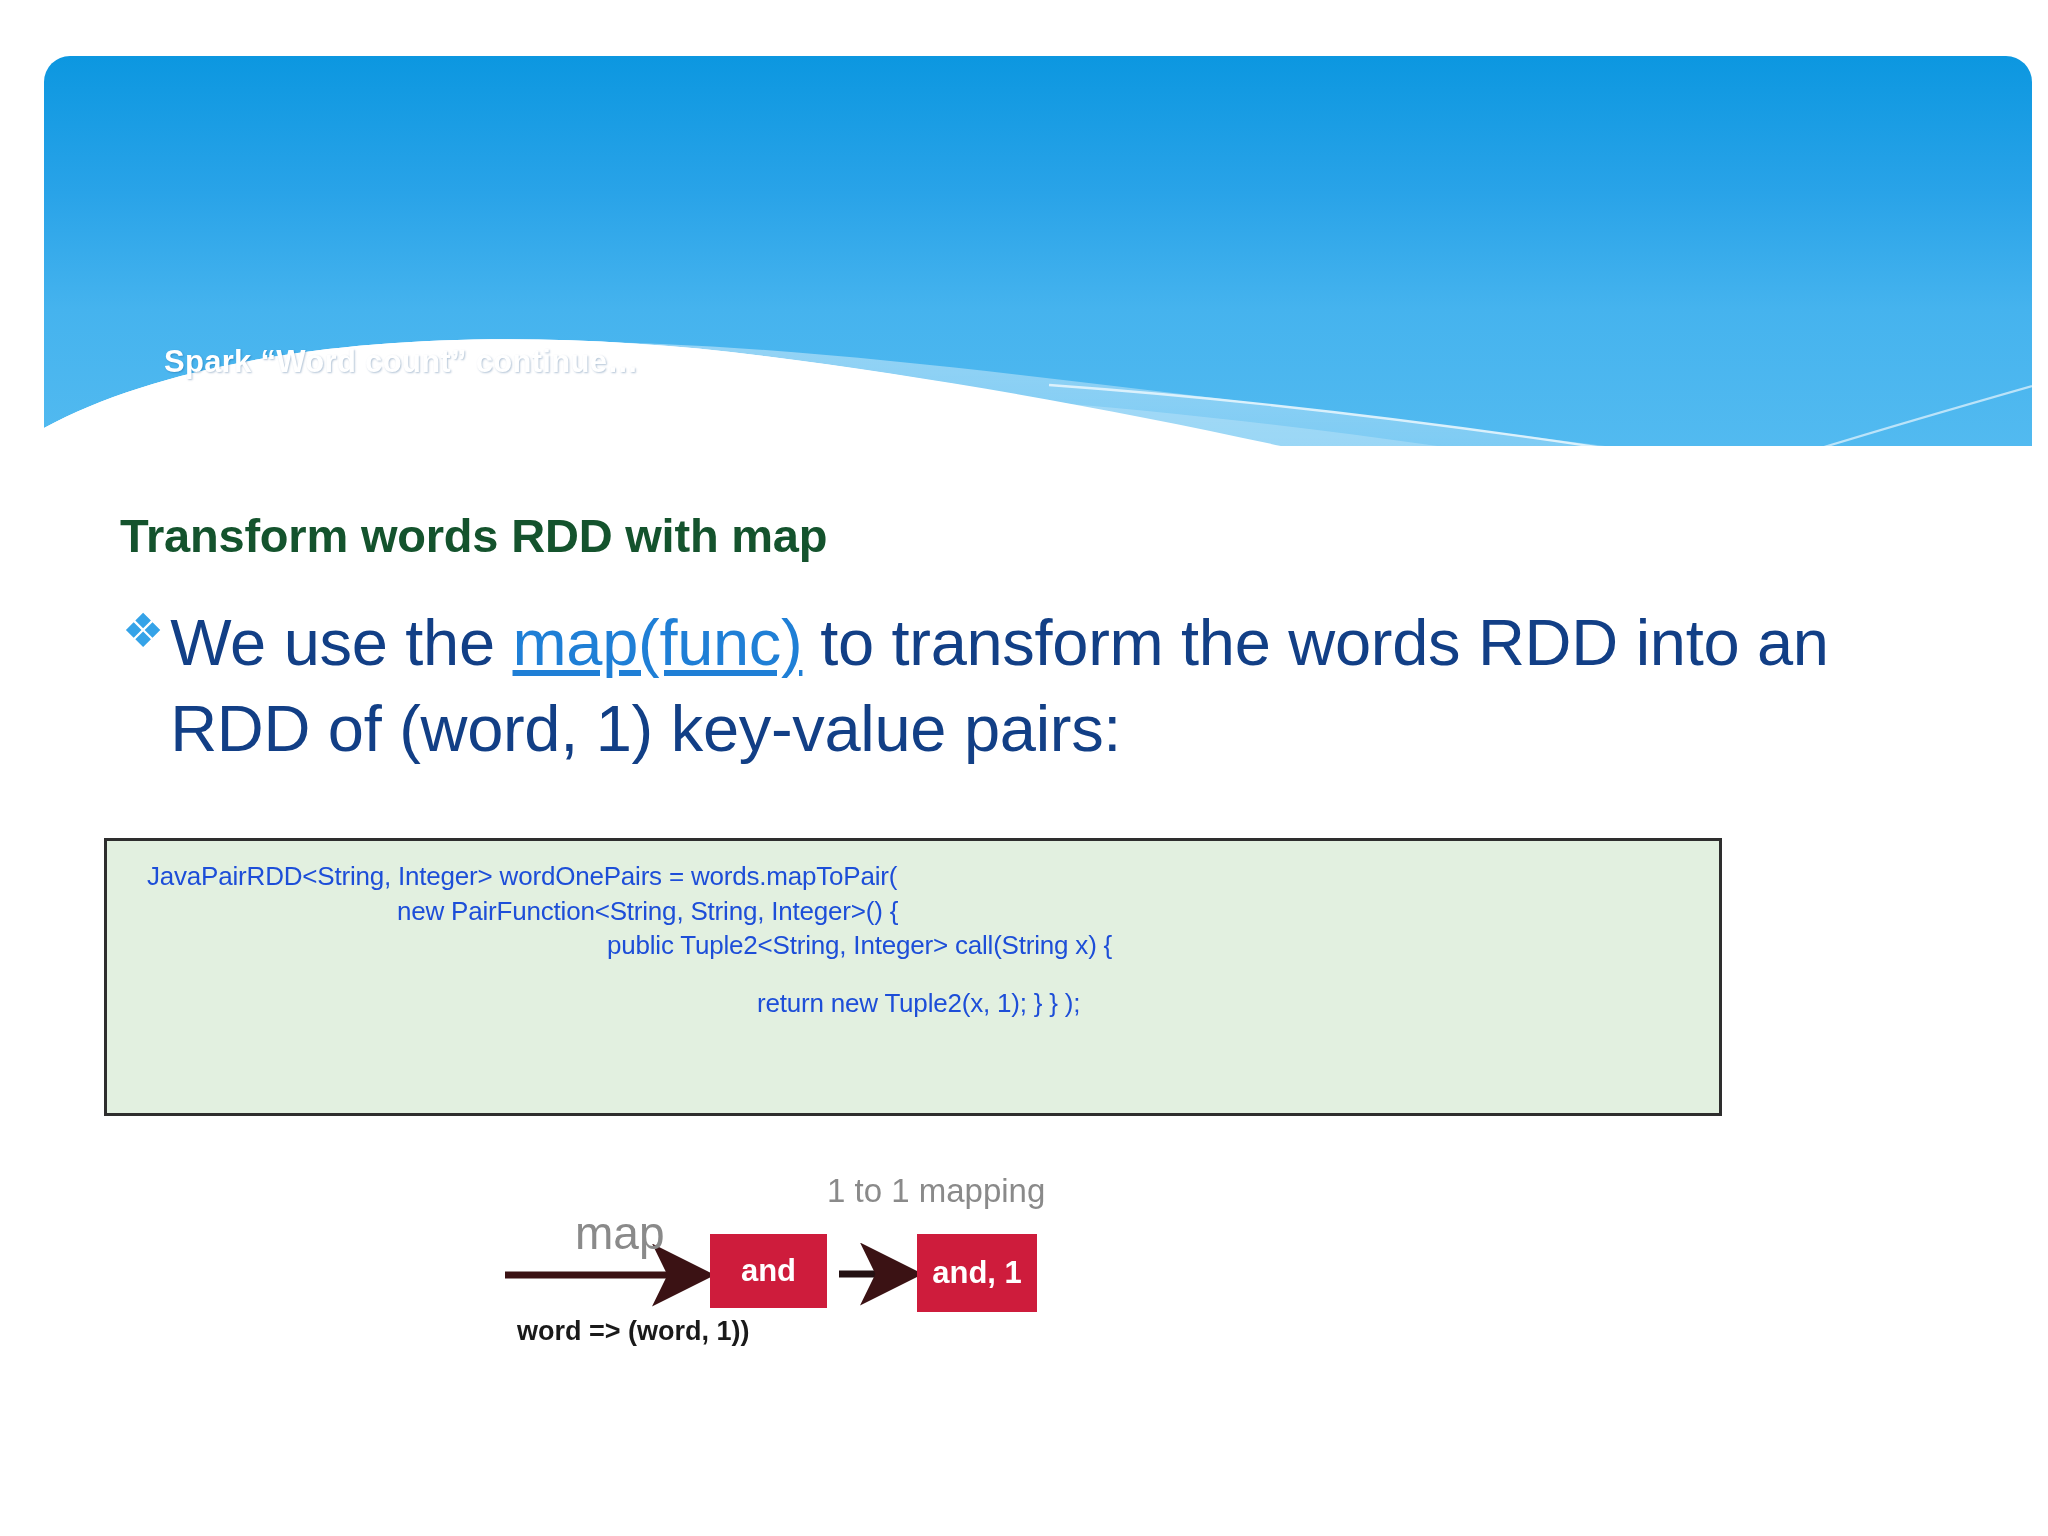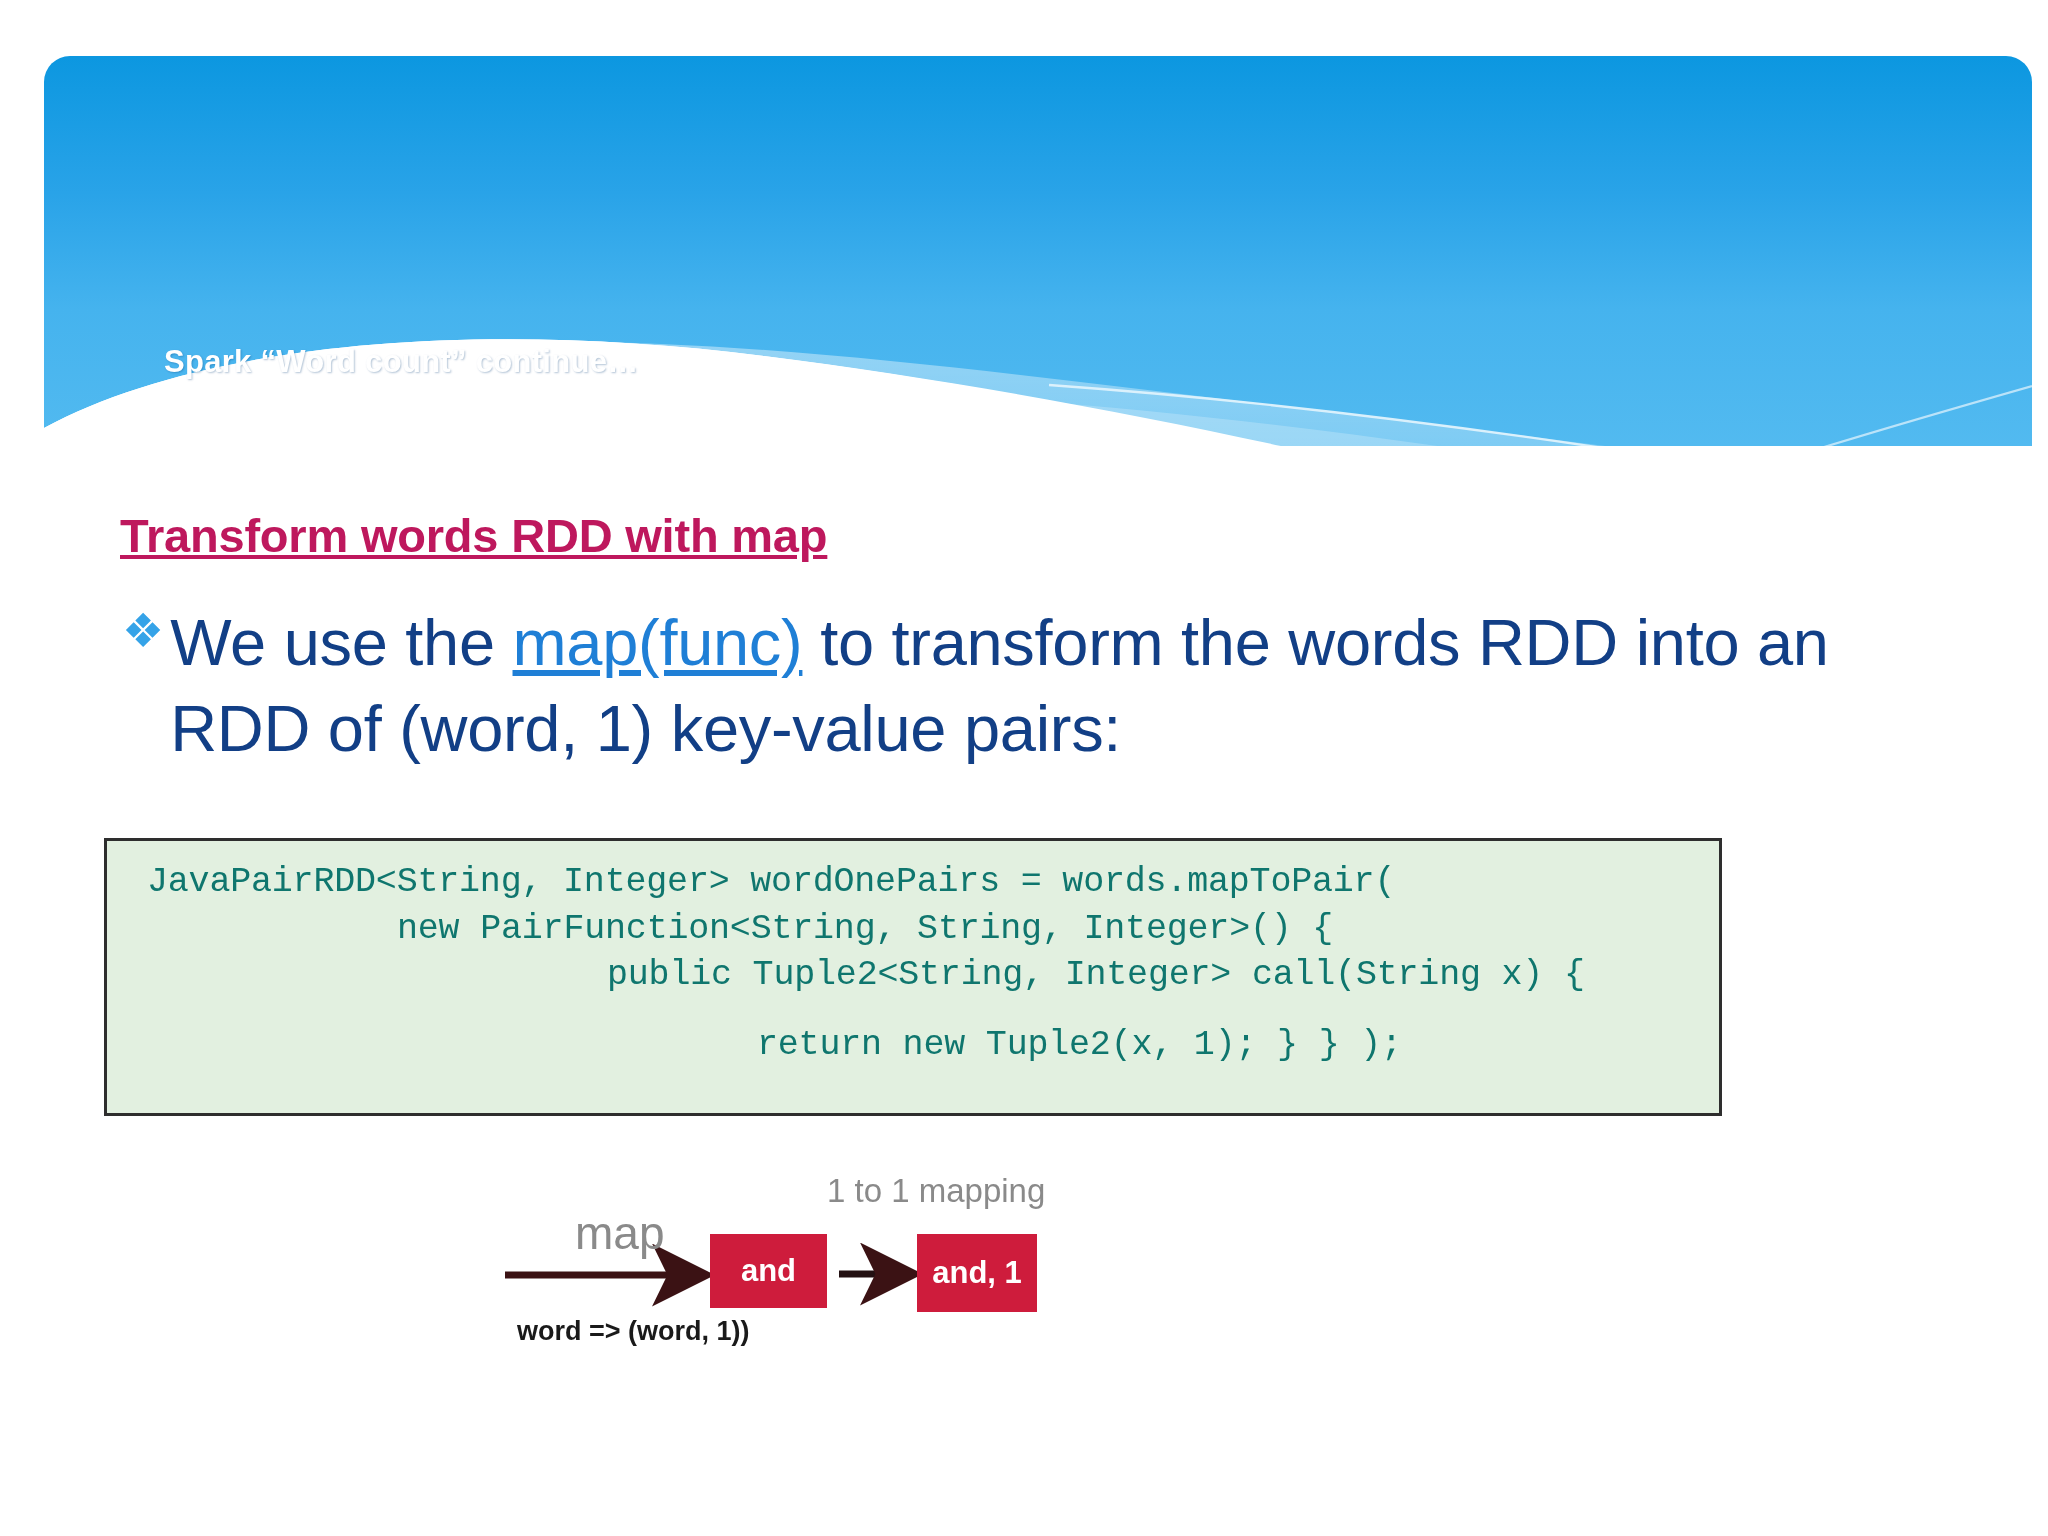--- a/index.html
+++ b/index.html
@@ -55,24 +55,23 @@
     z-index: 5;
   }
 
   
   .heading {
     position: absolute;
     left: 120px;
     top: 508px;
     font-size: 47px;
     font-weight: bold;
-    color: #be185d;
+    color: #14532d;
     letter-spacing: -0.2px;
     white-space: nowrap;
-    text-decoration: underline;
   }
 
   .bullet-block {
     position: absolute;
     left: 122px;
     top: 600px;
     width: 1800px;
     display: flex;
     align-items: flex-start;
   }
@@ -103,24 +102,24 @@
     left: 104px;
     top: 838px;
     width: 1618px;
     height: 278px;
     background: #e2f0e0;
     border: 3px solid #2e2e2e;
     box-sizing: border-box;
     padding: 18px 22px 10px 22px;
   }
   .code-line {
-    font-family: Liberation Mono, monospace;
-    font-size: 35px;
+    font-family: Liberation Sans, sans-serif;
+    font-size: 26px;
     line-height: 1.33;
-    color: #0f766e;
+    color: #1d4ed8;
     white-space: pre;
     letter-spacing: -0.2px;
   }
   .ind-0 { padding-left: 18px; }
   .ind-1 { padding-left: 268px; }
   .ind-2 { padding-left: 478px; }
   .ind-3 { padding-left: 628px; margin-top: 23px; }
 
   
   .diagram {

